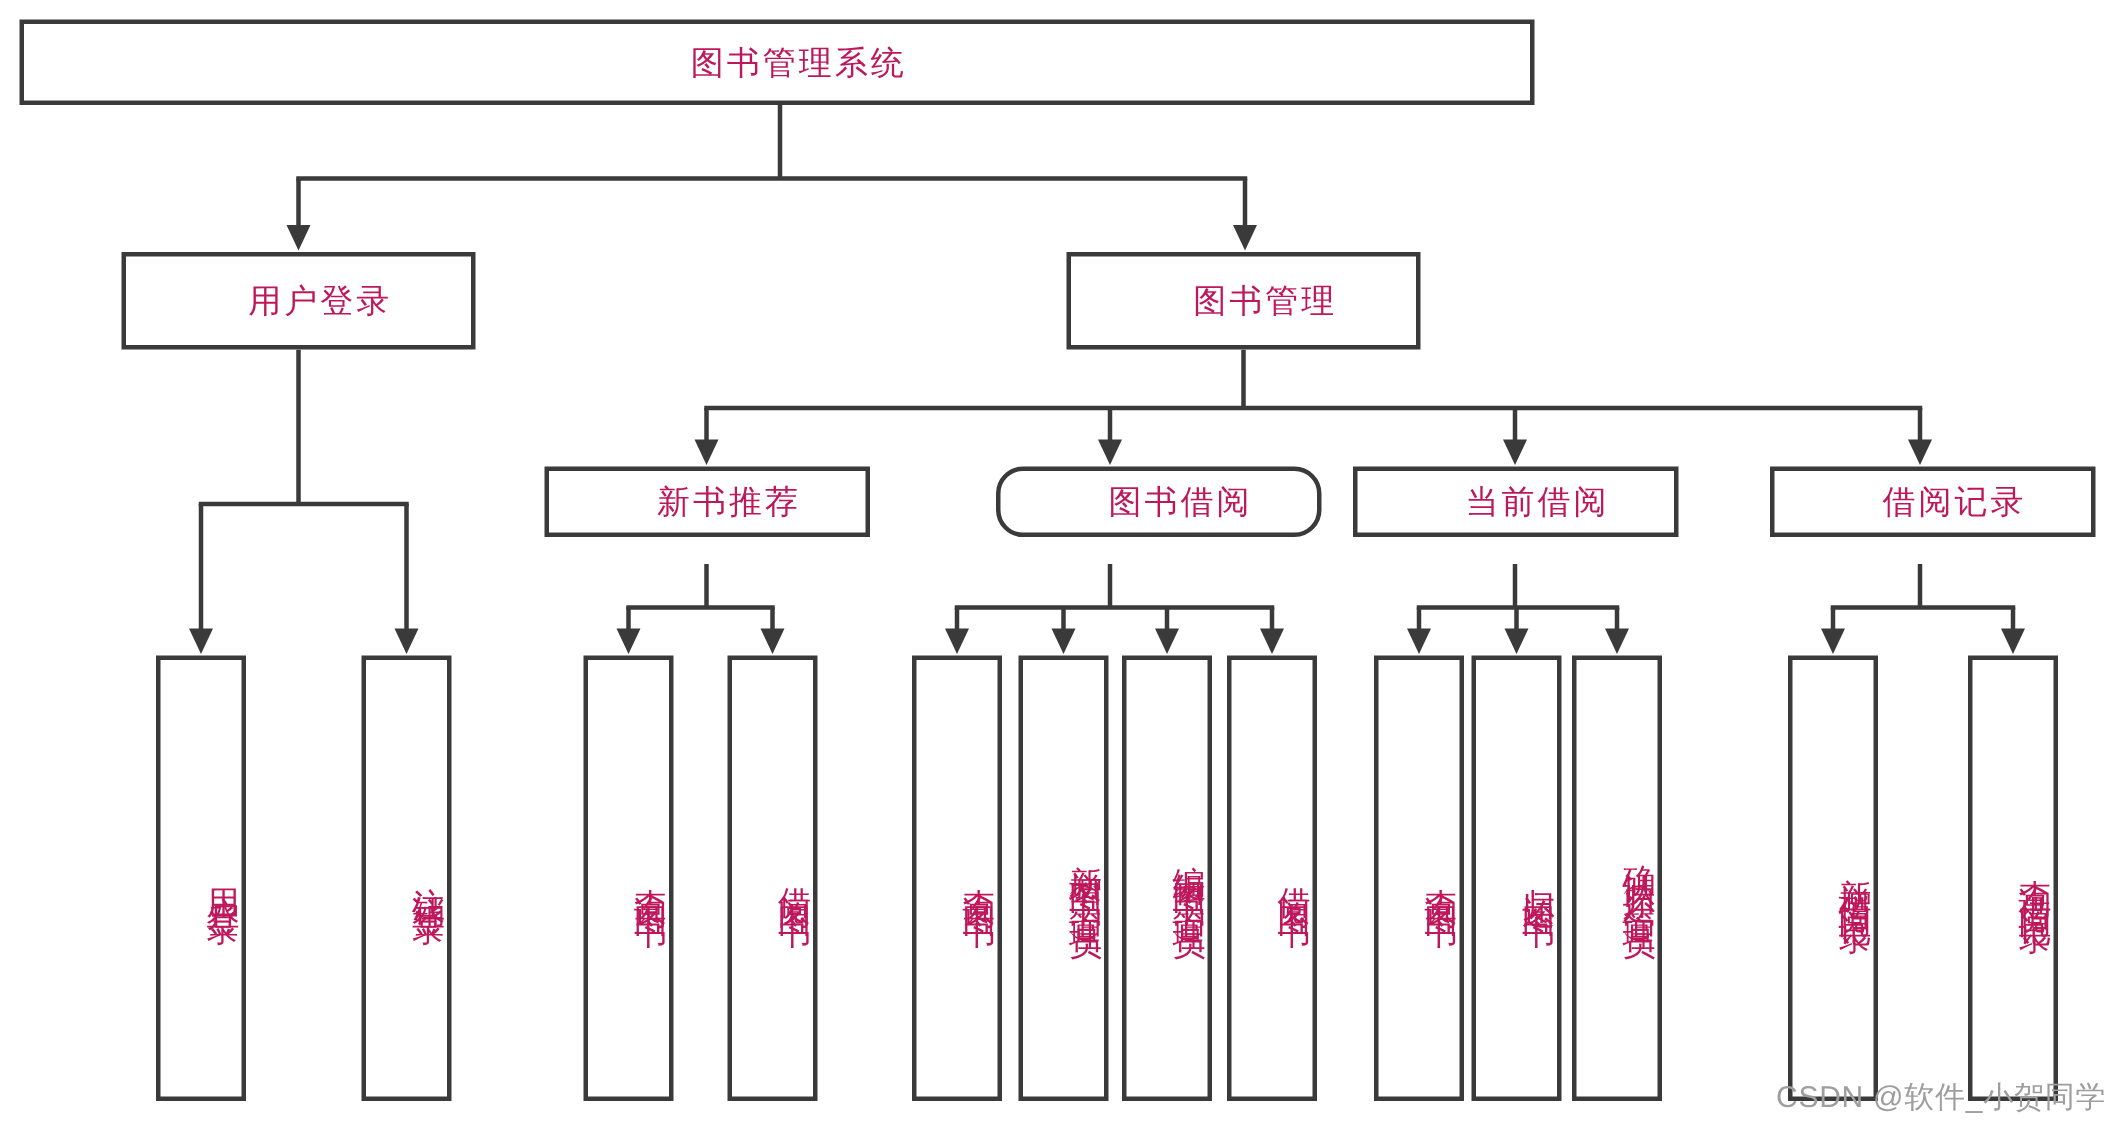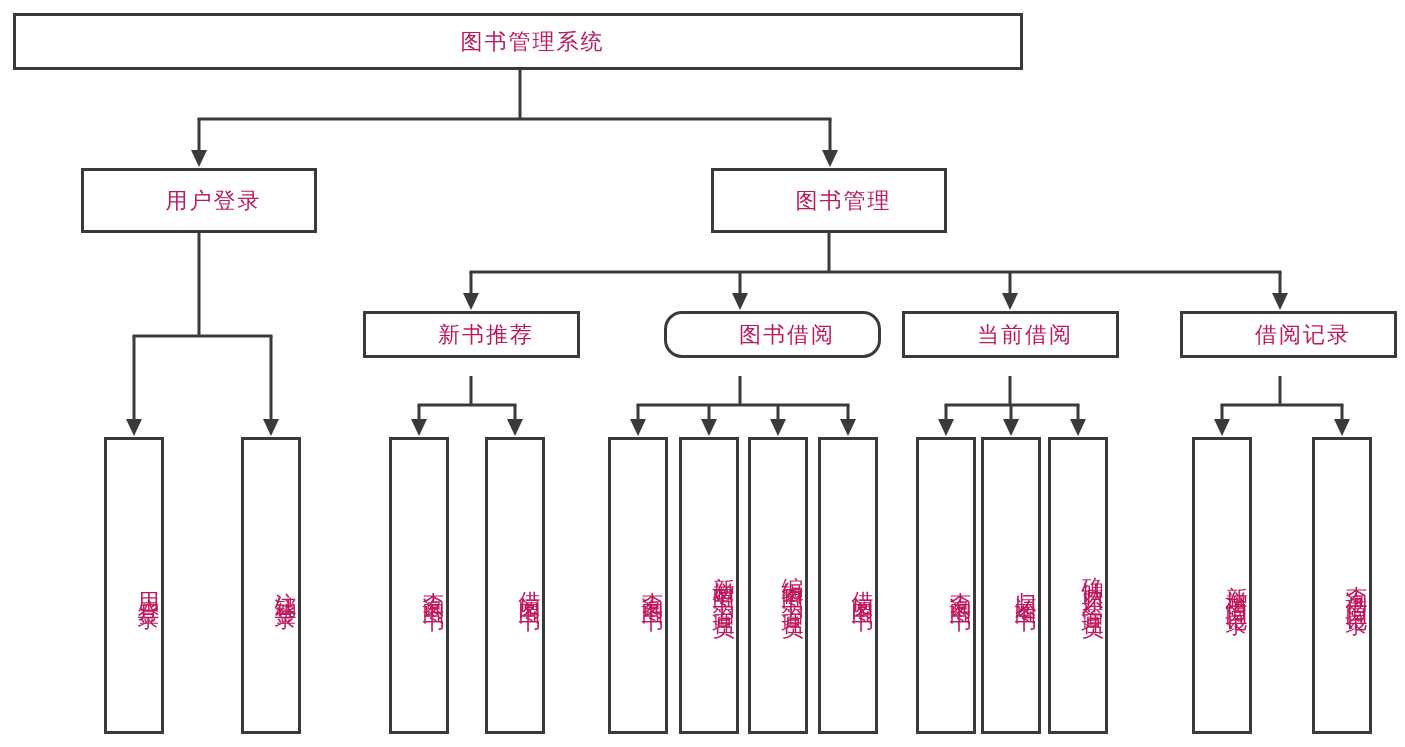--- a/index.html
+++ b/index.html
@@ -193,14 +193,15 @@
     <span class="v-label">确认归还（管理员）</span>
   </div>
 
   <div class="box leaf" style="left:1192px;">
     <span class="v-label">新增借阅记录</span>
   </div>
   <div class="box leaf" style="left:1312px;">
     <span class="v-label">查询借阅记录</span>
   </div>
 
+  <div class="watermark">CSDN @软件_小贺同学</div>
 
 </div>
 
 </body></html>

